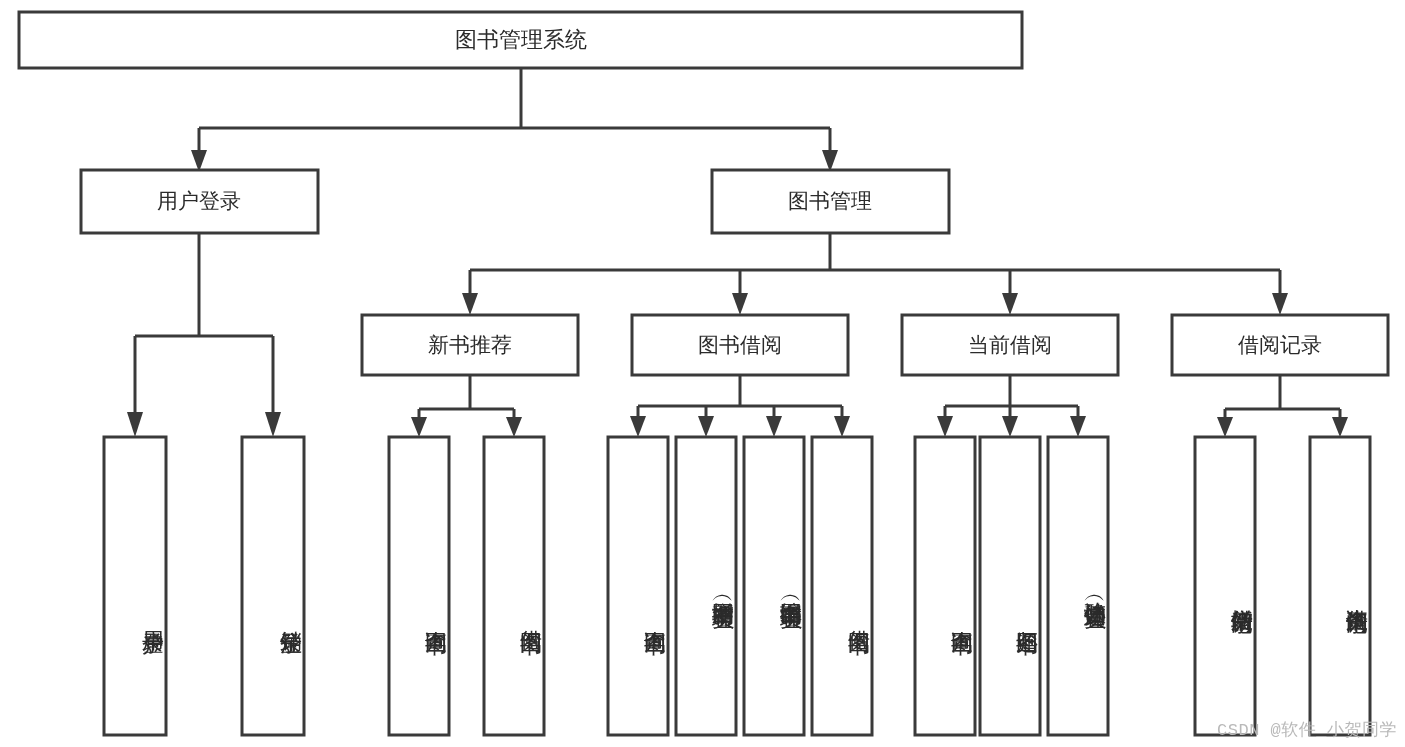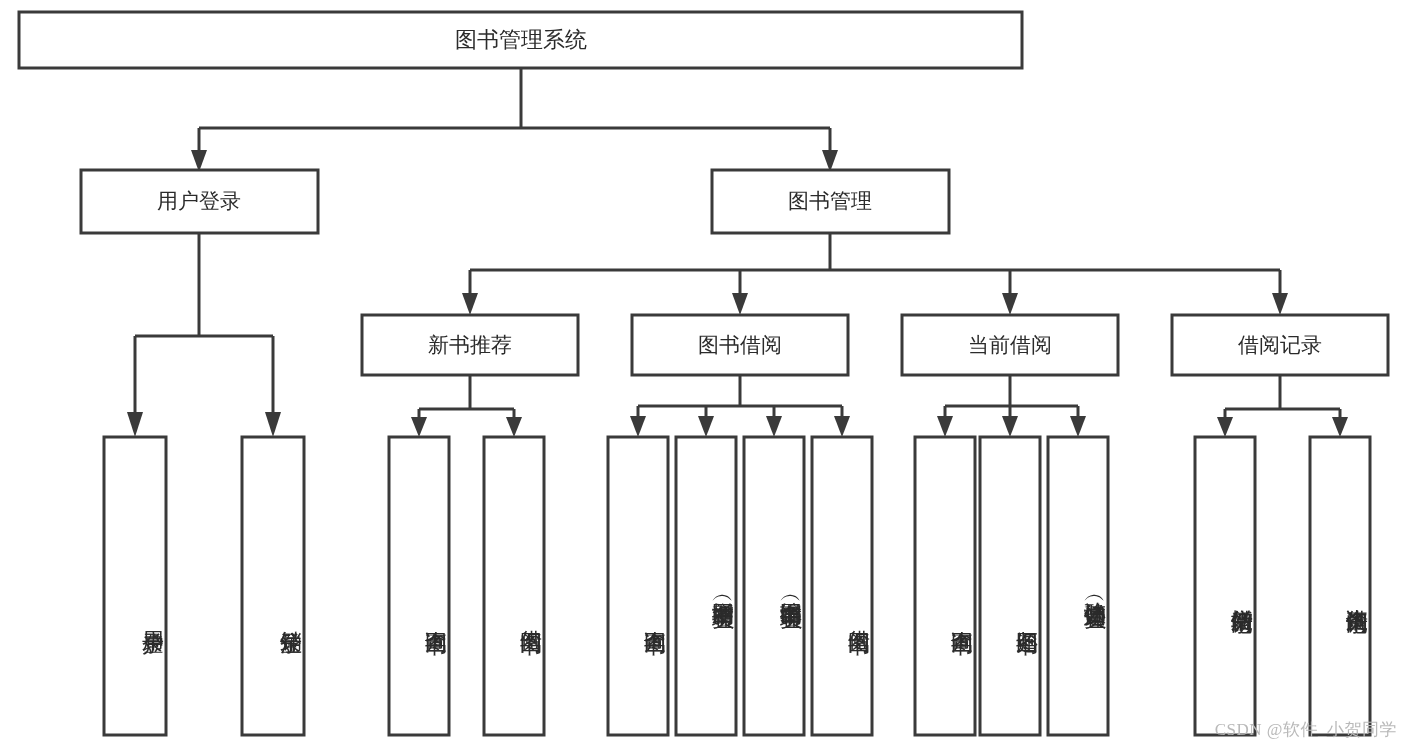--- a/index.html
+++ b/index.html
@@ -62,21 +62,21 @@
     line-height: 1.18;
     letter-spacing: 1px;
     color: #2b2b2b;
     white-space: nowrap;
     pointer-events: none;
   }
   .watermark {
     position: absolute;
     right: 8px;
     bottom: 6px;
-    font-family: Liberation Serif, serif;
+    font-family: Liberation Mono, monospace;
     font-size: 17px;
     color: #b9b9b9;
     letter-spacing: 0.5px;
     user-select: none;
   }
 </style>
 </head>
 <body>
 
 <div id="diagram-root">

